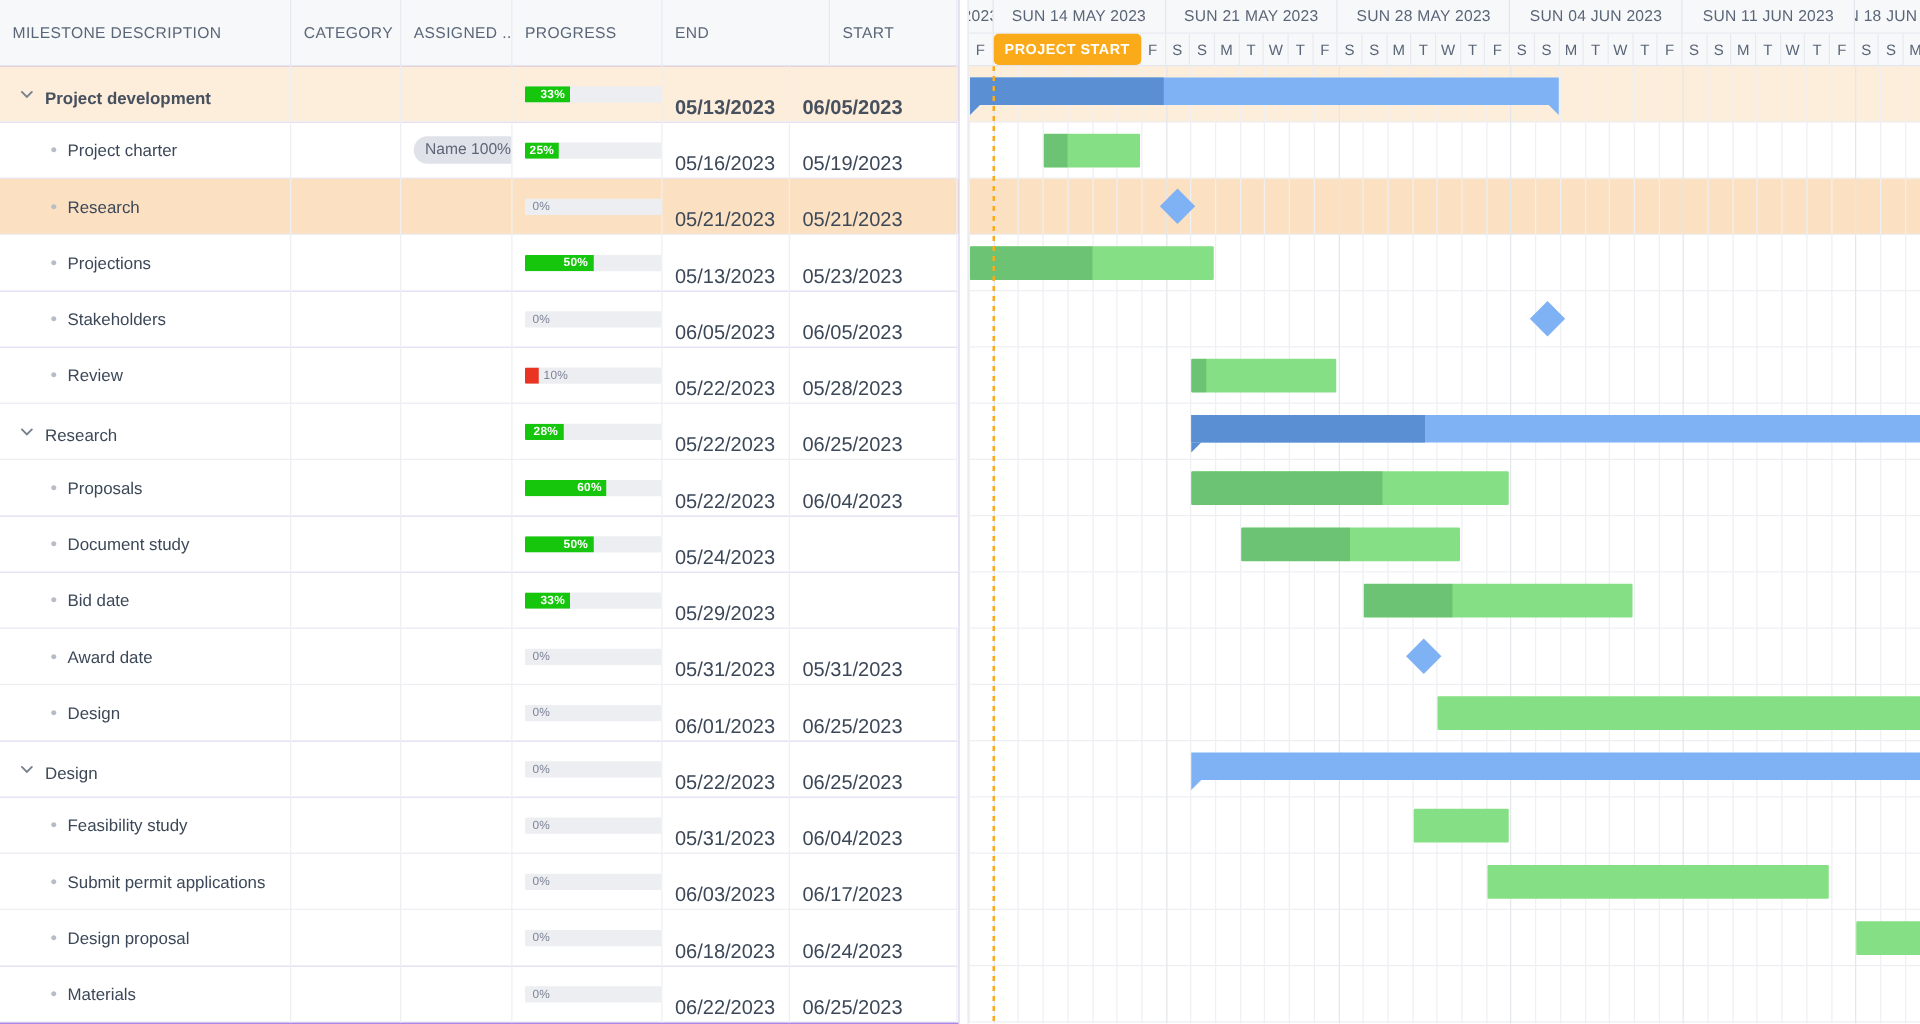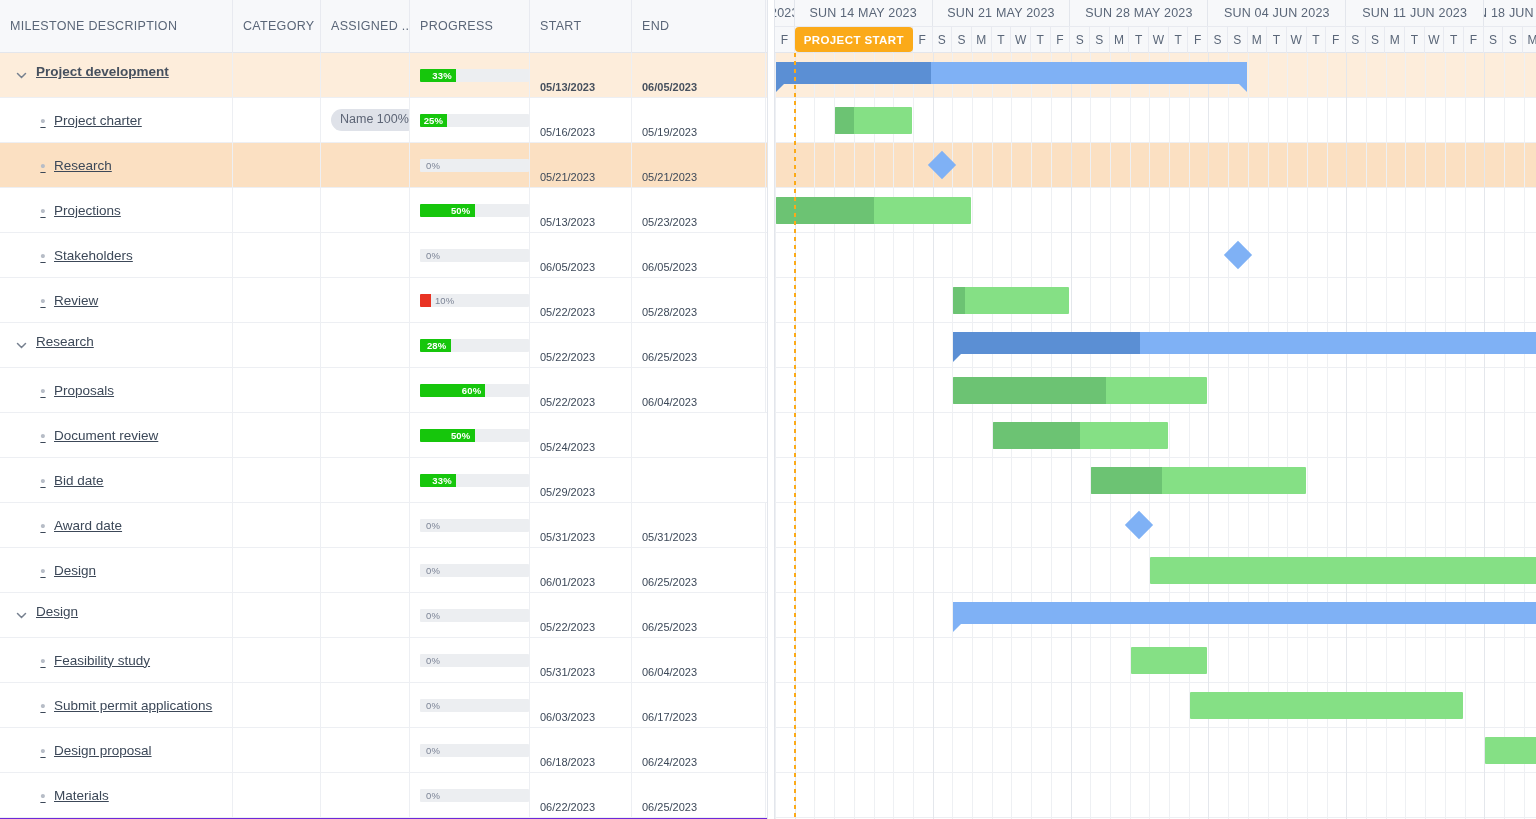--- a/index.html
+++ b/index.html
@@ -34,21 +34,21 @@
   .row.summary { background:#fdeddb; font-weight:bold; color:#46505e; }
   .row.selected { background:#fbe0c2; }
   .cell {
     height:45px; display:flex; align-items:center;
     padding-left:10px; border-right:1px solid #edeff3;
     overflow:hidden; white-space:nowrap;
   }
   .cell.last { border-right:1px solid #edeff3; }
 
   
-  .desc { display:flex; align-items:flex-start; gap:0;text-decoration:underline; }
+  .desc { display:flex; align-items:flex-end; gap:0; }
   .chev {
     width:22px; height:22px; display:inline-flex;
     align-items:center; justify-content:center; flex:0 0 22px;
     margin-right:4px;
   }
   .chev svg { display:block; }
   .indent { width:22px; flex:0 0 22px; }
   .bullet {
     width:22px; flex:0 0 22px; display:inline-flex;
     align-items:center; justify-content:center; color:#b7bdc7;
@@ -75,21 +75,21 @@
   .pfill.red { background:#e93323; }
   .plabel {
     position:absolute; top:0; bottom:0;
     display:flex; align-items:center;
     font-size:9.5px; font-weight:bold; letter-spacing:.2px;
   }
   .plabel.inside { color:#ffffff; right:auto; justify-content:flex-end; padding-right:4px; left:0; }
   .plabel.outside { color:#7c8496; left:0; padding-left:6px; font-weight:normal; }
   .plabel.afterbar { color:#7c8496; font-weight:normal; padding-left:4px; }
 
-  .date { font-size:11px;margin-top:24px; }
+  .date { font-size:16px;margin-top:24px; }
   .row.summary .date { font-weight:bold; }
 
   
   .splitter {
     flex:0 0 8px; width:8px; height:819px;
     background:#ffffff; border-left:1px solid #e3e6ec;
     border-right:1px solid #e3e6ec; position:relative; z-index:3;
   }
 
   
@@ -151,22 +151,22 @@
 <body>
 
 <div id="app">
 
   <div class="grid-pane">
     <div class="grid-header" id="gridHeader">
         <div class="gh-cell" style="width: 233px; flex: 0 0 233px;">MILESTONE DESCRIPTION</div>
         <div class="gh-cell" style="width: 88px; flex: 0 0 88px;">CATEGORY</div>
         <div class="gh-cell" style="width: 89px; flex: 0 0 89px;">ASSIGNED ...</div>
         <div class="gh-cell" style="width: 120px; flex: 0 0 120px;">PROGRESS</div>
+        <div class="gh-cell last" style="width: 134px; flex: 0 0 134px;">END</div>
         <div class="gh-cell" style="width: 102px; flex: 0 0 102px;">START</div>
-        <div class="gh-cell last" style="width: 134px; flex: 0 0 134px;">END</div>
       </div>
     <div class="grid-body" id="gridBody">
         <div class="row summary is-summary">
           <div class="cell" style="width: 233px; flex: 0 0 233px;">
             <div class="desc">
               <span class="chev">
                 <svg width="13" height="13" viewBox="0 0 13 13">
                   <path d="M2.5 4.5 L6.5 8.5 L10.5 4.5" fill="none" stroke="#76808f" stroke-width="1.5" stroke-linecap="round"></path>
                 </svg>
               </span>
@@ -350,21 +350,21 @@
           </div>
           <div class="cell last" style="width: 134px; flex: 0 0 134px;">
             <span class="date">06/04/2023</span>
           </div>
         </div>
         <div class="row">
           <div class="cell" style="width: 233px; flex: 0 0 233px;">
             <div class="desc">
               <span class="indent"></span>
               <span class="bullet">•</span>
-              <span class="desc-text">Document review</span>
+              <span class="desc-text">Document study</span>
             </div>
           </div>
           <div class="cell" style="width: 88px; flex: 0 0 88px;"></div>
           <div class="cell" style="width: 89px; flex: 0 0 89px;"></div>
           <div class="cell" style="width: 120px; flex: 0 0 120px;">
             <div class="pbar">
               <div class="pfill" style="width: 50%;"></div>
               <div class="plabel inside" style="width: 50%;">50%</div>
             </div>
           </div>

